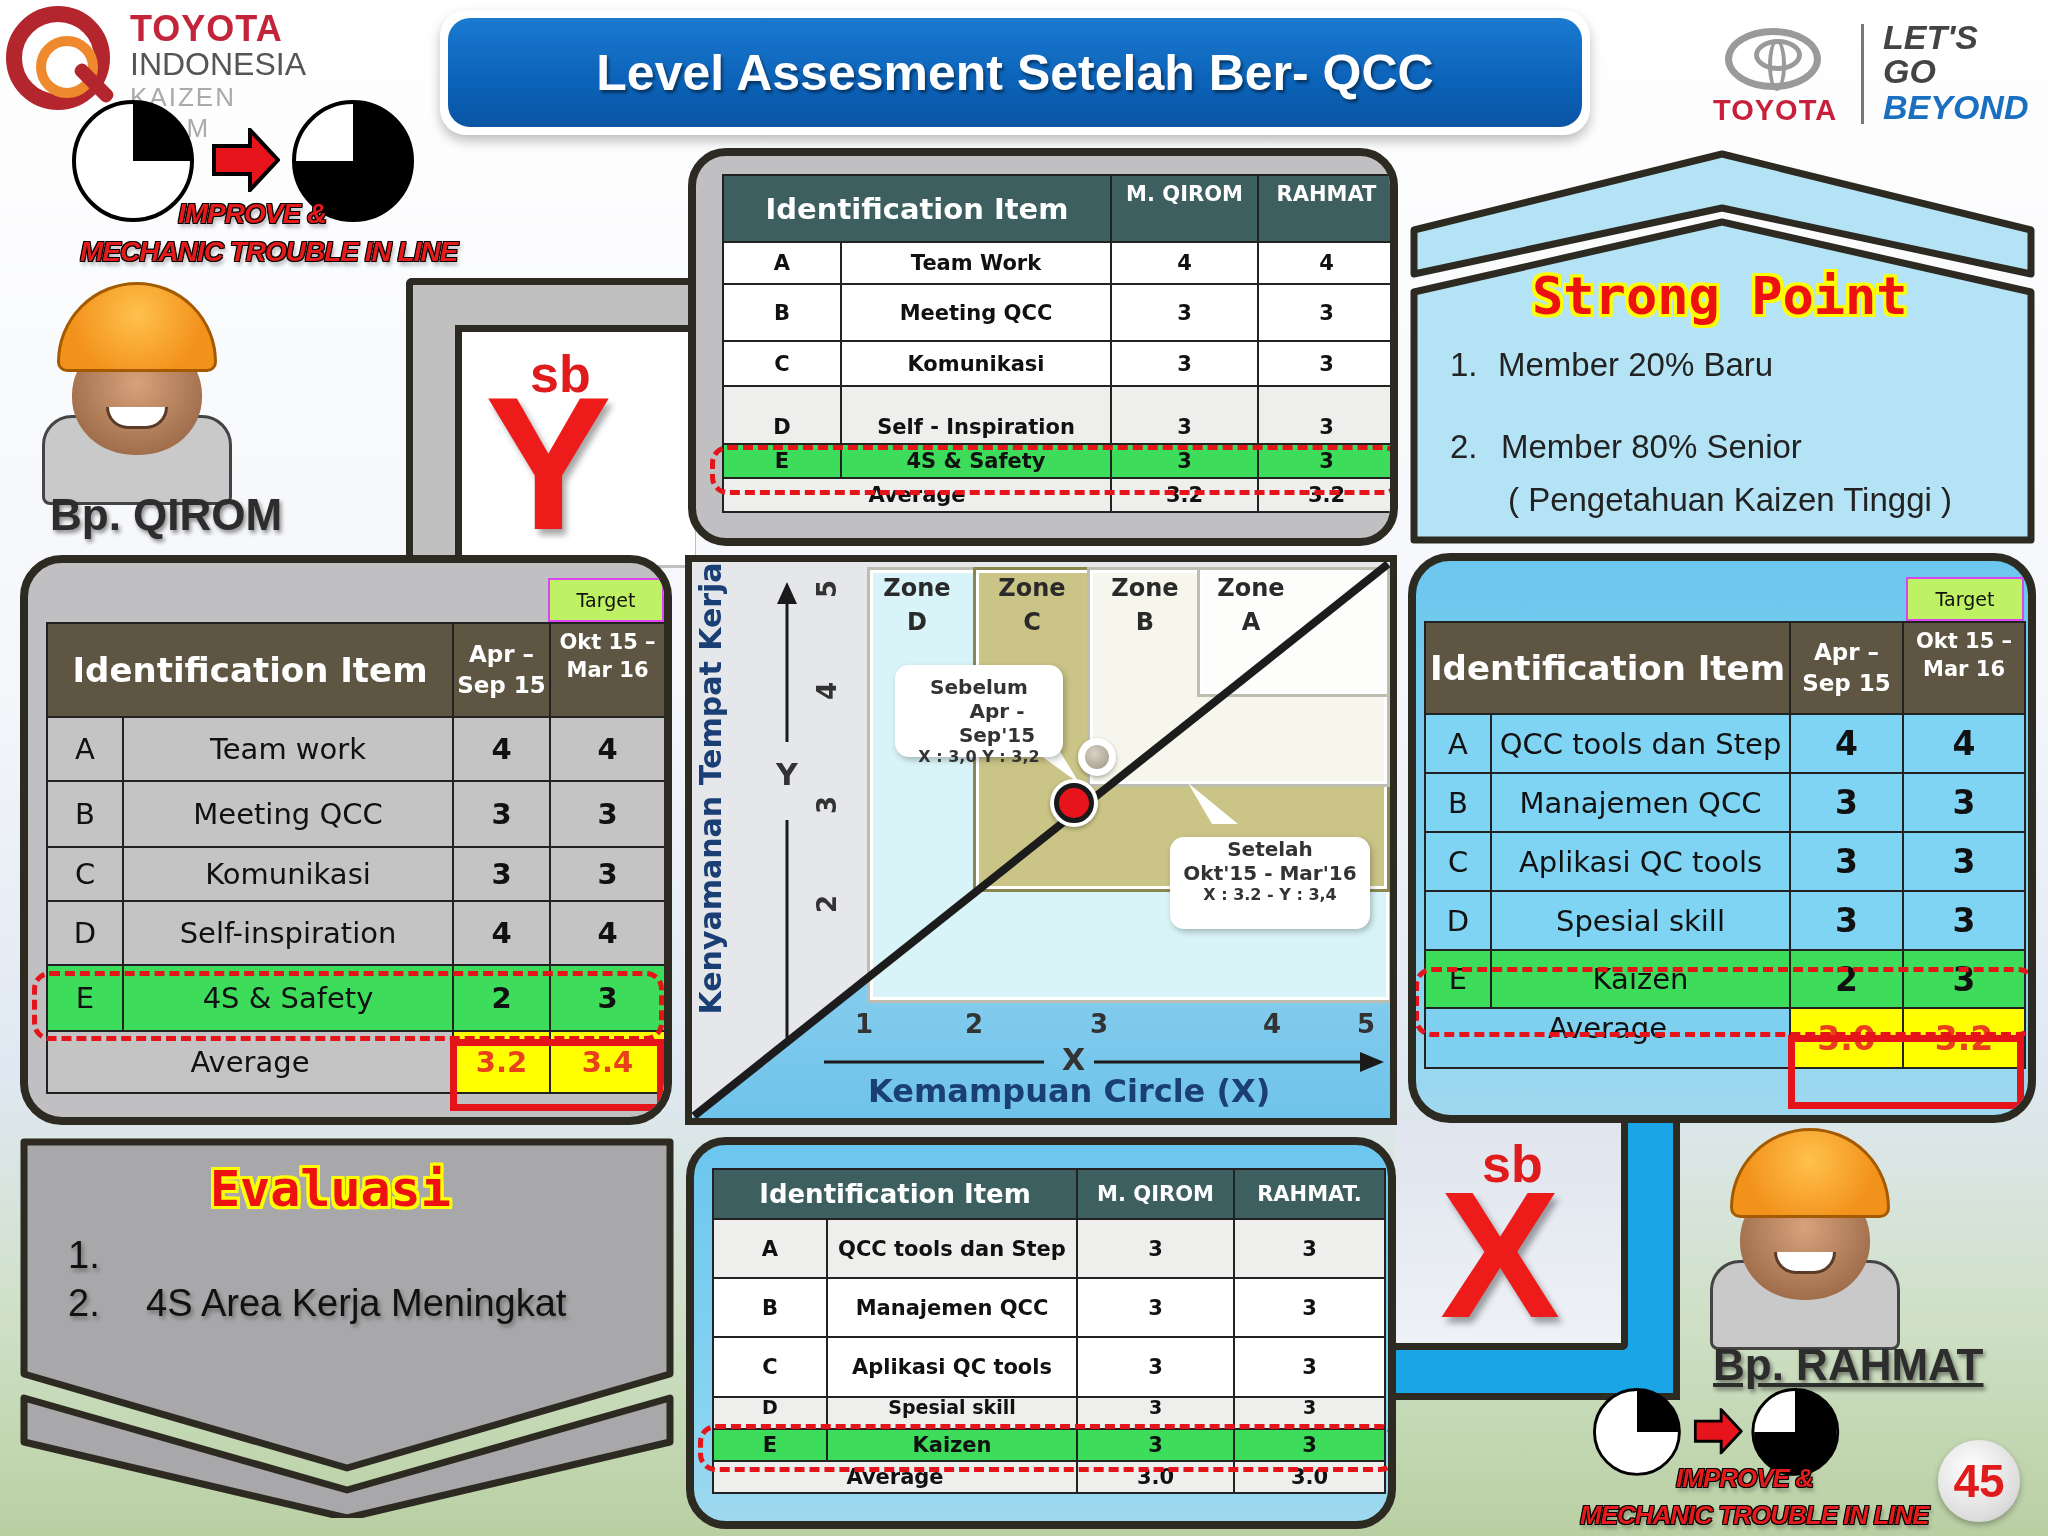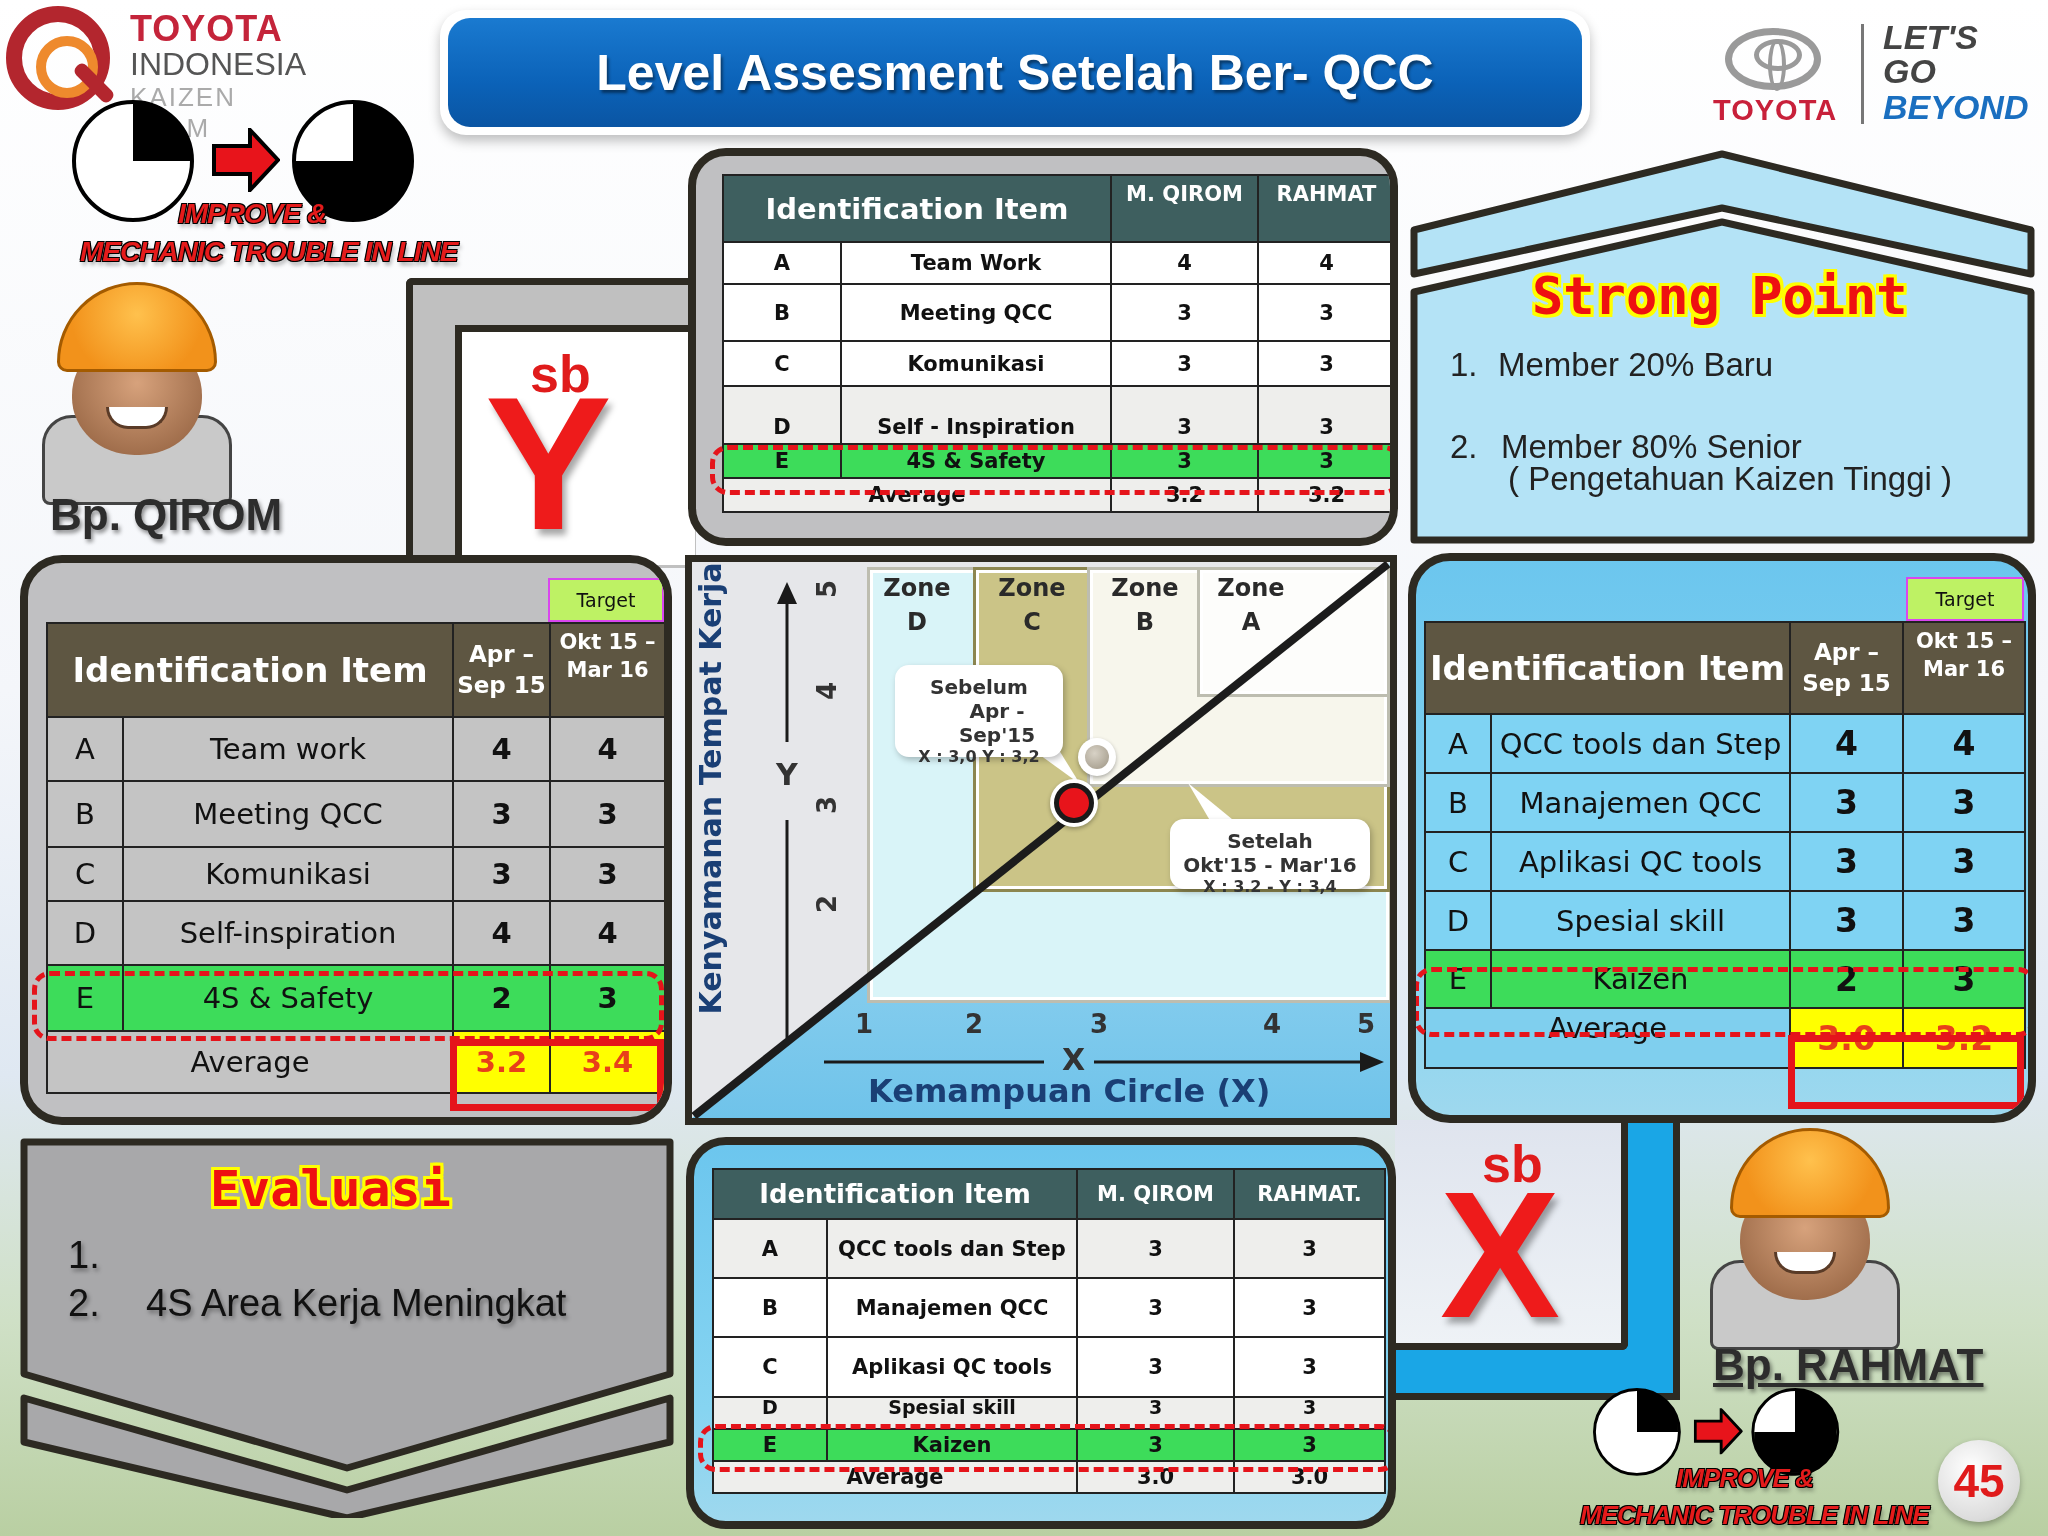--- a/index.html
+++ b/index.html
@@ -334,21 +334,21 @@
 
   <svg class="abs" style="left:0; top:0;" width="698" height="556" viewBox="0 0 698 556">
     <polygon points="330,180 362,180 388,222" fill="#fff"></polygon>
     <polygon points="496,221 520,262 546,262" fill="#fff"></polygon>
   </svg>
   <div class="callout" style="left:203px; top:103px; width:168px; height:92px; padding-top:10px;">
     <div style="font-size:20px;">Sebelum</div>
     <div style="font-size:20px;margin-left:36px;">Apr - Sep'15</div>
     <div style="font-size:16px;">X : 3,0  Y : 3,2</div>
   </div>
-  <div class="callout" style="left:478px; top:257px; width:200px; height:70px; padding-top:10px;">
+  <div class="callout" style="left:478px; top:275px; width:200px; height:92px; ">
     <div style="font-size:20px;">Setelah</div>
     <div style="font-size:20px;">Okt'15 - Mar'16</div>
     <div style="font-size:16px;">X : 3.2 - Y : 3,4</div>
   </div>
 
   <div class="abs" style="left:386px; top:176px; width:38px; height:38px; border-radius:50%; background:#fff; box-shadow:0 2px 4px rgba(0,0,0,0.3);">
     <div class="abs" style="left:7px; top:7px; width:24px; height:24px; border-radius:50%; background:radial-gradient(circle at 40% 35%, #d8d2c6, #9d9584);"></div>
   </div>
   <div class="abs" style="left:358px; top:217px; width:48px; height:48px; border-radius:50%; background:#fff; box-shadow:0 2px 4px rgba(0,0,0,0.3);">
     <div class="abs" style="left:4px; top:4px; width:40px; height:40px; border-radius:50%; background:#e8141b; border:5px solid #1a1a1a;"></div>
@@ -383,21 +383,21 @@
 <div class="abs house">
   <svg width="625" height="394" viewBox="0 0 625 394">
     <polygon points="4,80 312,4 621,80 621,124 312,58 4,124" fill="#b4e3f6" stroke="#2d2a22" stroke-width="7" stroke-linejoin="round"></polygon>
     <polygon points="4,142 312,72 621,142 621,390 4,390" fill="#b4e3f6" stroke="#2d2a22" stroke-width="7" stroke-linejoin="round"></polygon>
   </svg>
   <div class="abs strong-title" style="left:122px; top:116px;">Strong  Point</div>
   <div class="abs list-text" style="left:40px; top:196px;">1.</div>
   <div class="abs list-text" style="left:88px; top:196px;">Member 20% Baru</div>
   <div class="abs list-text" style="left:40px; top:278px;">2.</div>
   <div class="abs list-text" style="left:91px; top:278px;">Member 80% Senior</div>
-  <div class="abs list-text" style="left:98px; top:310px;text-align:right;">( Pengetahuan Kaizen Tinggi )</div>
+  <div class="abs list-text" style="left:98px; top:331px;text-align:right;">( Pengetahuan Kaizen Tinggi )</div>
 </div>
 
 <div class="abs panel panel-bluebg" style="left:1408px; top:553px; width:628px; height:570px;">
   <div class="abs target-cell" style="left:490px; top:16px; width:118px; height:44px; line-height:40px;">Target</div>
   <table class="grid" style="left:8px; top:60px; width:600px; font-size:29px;">
     <colgroup>
         <col style="width:66px">
         <col style="width:299px">
         <col style="width:113px">
         <col style="width:122px">

